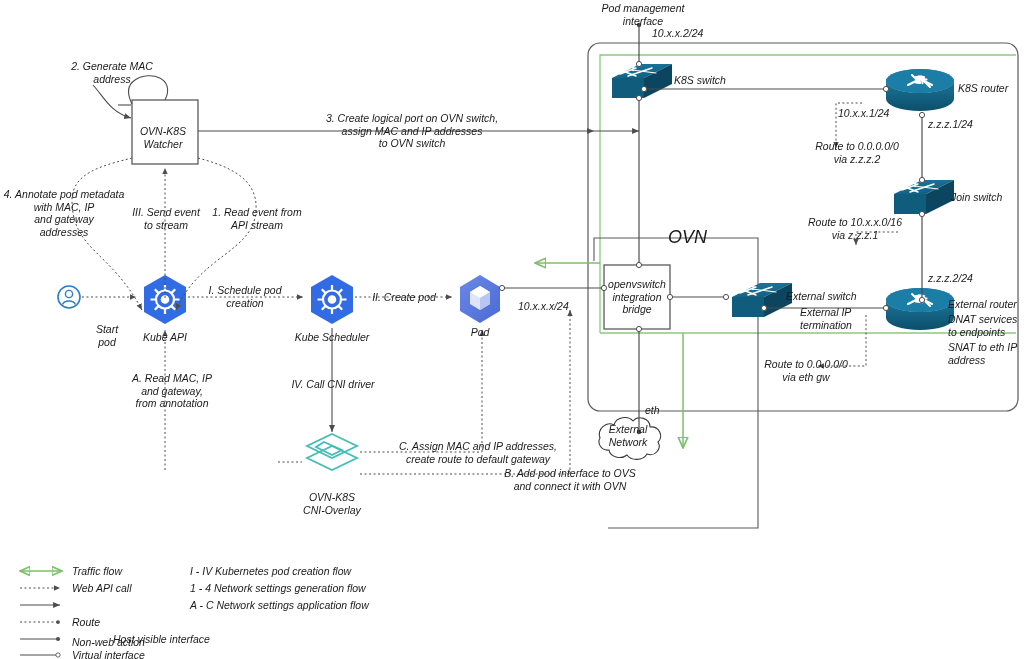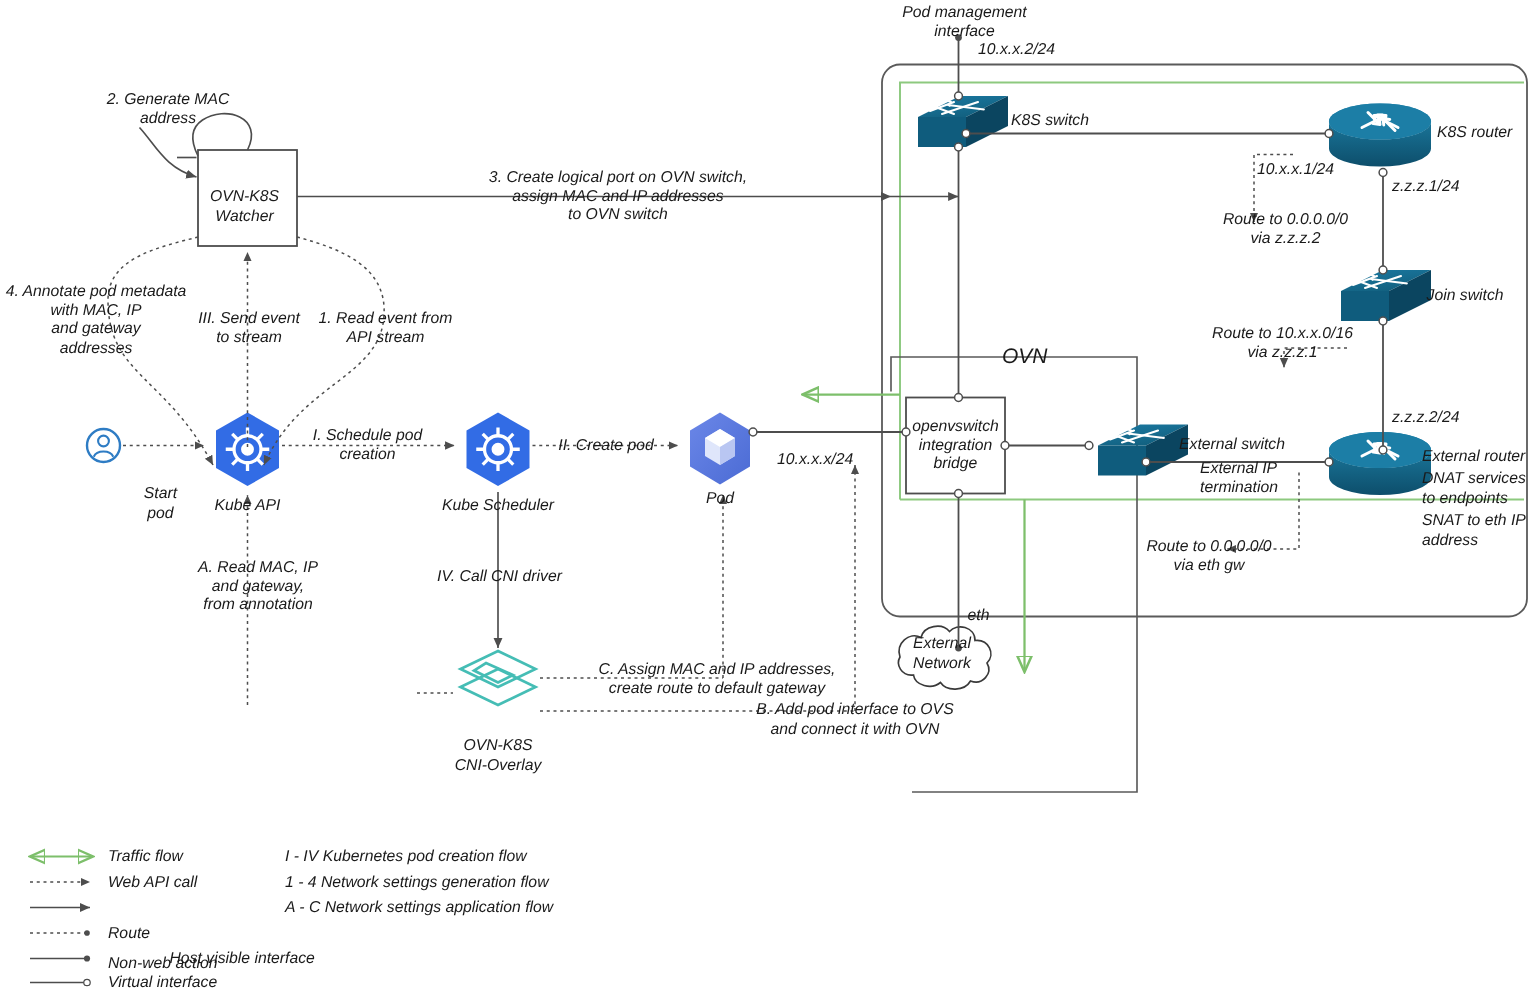--- a/index.html
+++ b/index.html
@@ -4,21 +4,21 @@
 <style>
   html,body{margin:0;padding:0;background:#ffffff;}
   body{width:1024px;height:659px;overflow:hidden;
        font-family:"Liberation Sans","DejaVu Sans",sans-serif;color:#000;}
   #stage{position:relative;width:1024px;height:629px;font-style:italic;}
   #svgroot{position:absolute;left:0;top:0;width:1024px;height:659px;}
   .lbl{position:absolute;font-size:10.5px;line-height:12.5px;color:#1a1a1a;
        white-space:pre;}
   .c{text-align:center;transform:translateX(-50%);}
   .l{text-align:left;}
-  .big{font-size:14px;}
+  .big{font-size:18px;}
   .legend{position:absolute;font-size:10.5px;line-height:12.5px;color:#1a1a1a;white-space:pre;}
 </style>
 </head>
 <body>
 
 <div id="stage">
 
 <svg id="svgroot" viewBox="0 0 1024 659">
   <defs>
     <marker id="arrS" viewBox="0 0 10 10" refX="9" refY="5" markerWidth="7" markerHeight="7" orient="auto-start-reverse">

